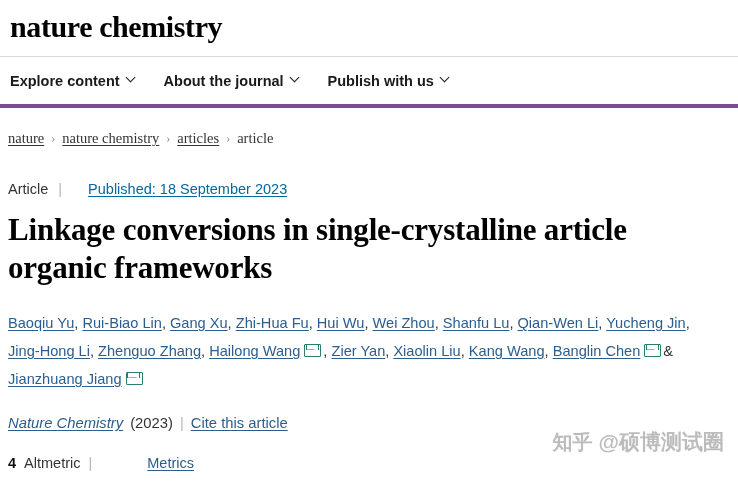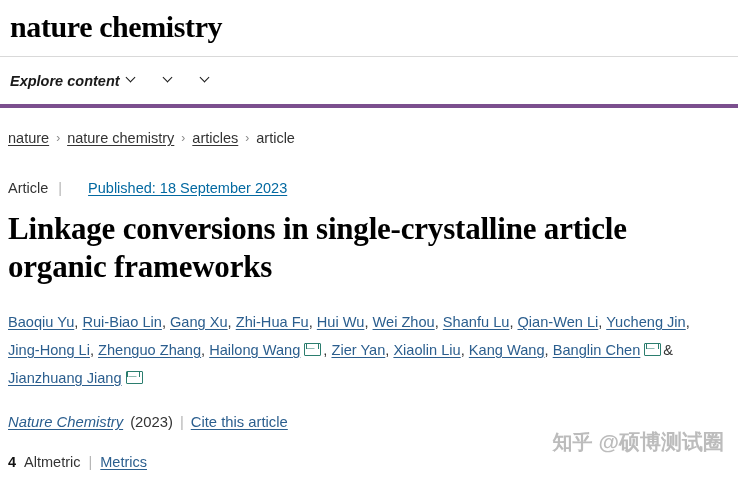--- a/index.html
+++ b/index.html
@@ -49,21 +49,20 @@
   }
   .nav-item {
     display: flex;
     align-items: center;
     gap: 7px;
     font-size: 14.5px;
     font-weight: bold;
     color: #1a1a1a;
     cursor: pointer;
     white-space: nowrap;
-    font-style: italic;
   }
   .chev {
     display: inline-block;
     width: 9px;
     height: 9px;
     position: relative;
     top: -2px;
   }
   .chev::before {
     content: "";
@@ -84,20 +83,21 @@
 
   
   .breadcrumb {
     display: flex;
     align-items: center;
     gap: 7px;
     font-size: 14.5px;
     padding: 22px 0 0 8px;
     color: #333333;
     flex-wrap: nowrap;
+    font-family: Liberation Serif, serif;
   }
   .breadcrumb a {
     color: #333333;
     text-decoration: underline;
     text-underline-offset: 2px;
     cursor: pointer;
   }
   .breadcrumb .sep {
     color: #8a8a8a;
     font-size: 12px;
@@ -234,20 +234,21 @@
     color: #111111;
   }
   .metrics .divider {
     color: #b5b5b5;
   }
   .metrics .metrics-link {
     color: #2b5e8e;
     text-decoration: underline;
     text-underline-offset: 2px;
     cursor: pointer;
+    margin-left: 47px;
   }
 
   
   .watermark {
     position: absolute;
     right: 14px;
     bottom: 30px;
     display: flex;
     align-items: center;
     gap: 6px;
@@ -275,23 +276,25 @@
   <div class="journal-logo">nature chemistry</div>
 </div>
 <div class="masthead-rule"></div>
 
 <nav class="navbar">
   <div class="nav-item">
     <span>Explore content</span>
     <span class="chev"></span>
   </div>
   <div class="nav-item">
+    <span>About the journal</span>
     <span class="chev"></span>
   </div>
   <div class="nav-item">
+    <span>Publish with us</span>
     <span class="chev"></span>
   </div>
 </nav>
 <div class="accent-bar"></div>
 
 <div class="breadcrumb">
   <a>nature</a>
   <span class="sep">›</span>
   <a>nature chemistry</a>
   <span class="sep">›</span>

